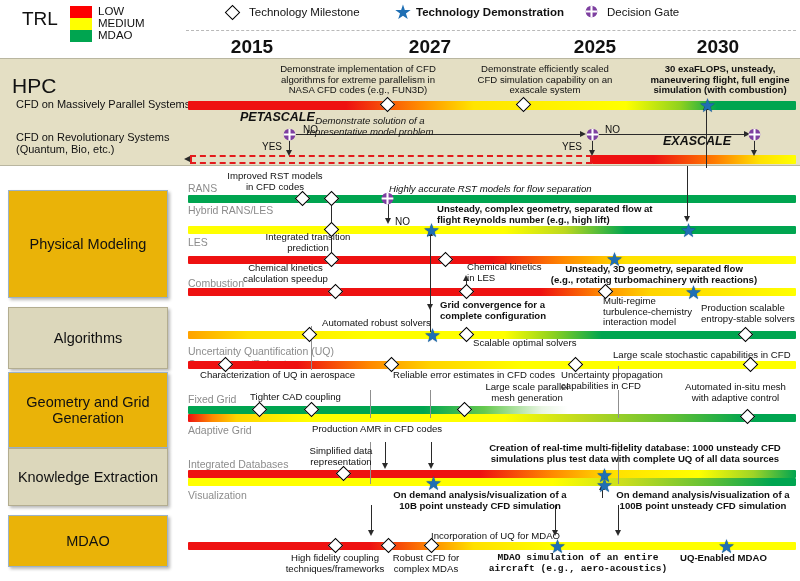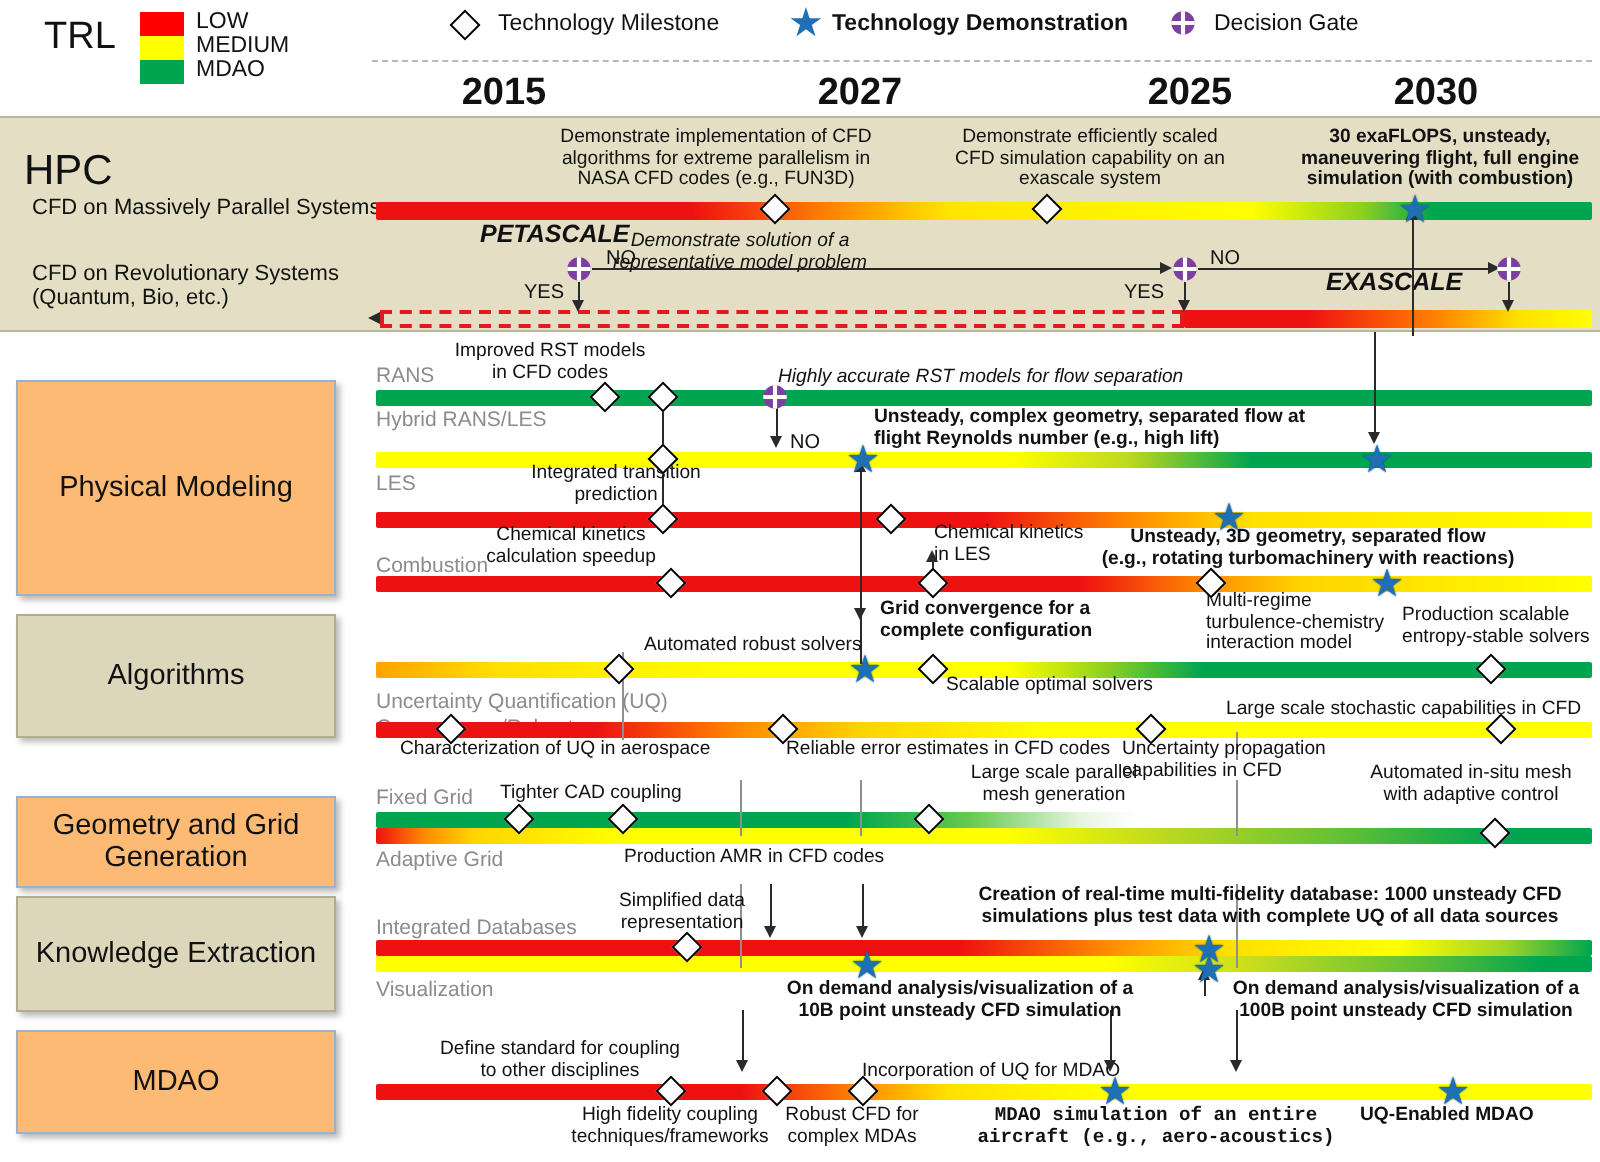--- a/index.html
+++ b/index.html
@@ -27,21 +27,21 @@
   .hdr-rule{ position:absolute; left:186px; top:30px; width:610px; border-top:1.6px dashed #b9b9b9;}
   .year{ position:absolute; top:36px; font-size:19px; font-weight:bold; color:#111; transform:translateX(-50%);}
 
   
   .band{ position:absolute; left:0; width:800px; }
   .band-hpc{ background:#e4dfc4; border-top:1px solid #b9b6a0; border-bottom:1px solid #b9b6a0;}
 
   .cat-box{ position:absolute; left:8px; width:160px; display:flex; align-items:center;
      justify-content:center; text-align:center; font-size:14.5px; color:#111;
      box-shadow:2px 2px 3px rgba(0,0,0,.28); padding:4px;}
-  .cat-blue{ background:#fdba74; border:1px solid #9bb2c9; }
+  .cat-blue{ background:#eab308; border:1px solid #9bb2c9; }
   .cat-tan { background:#dcd7bb; border:1px solid #b3ad90; }
 
   
   .bar{ position:absolute; height:8px; border-radius:1px; }
   .bar.thick{ height:9px; }
   .bar-dashed{ position:absolute; height:9px; border:2.5px dashed #e31a1c; background:transparent;}
 
   .rowlabel{ position:absolute; font-size:10.5px; color:#8c8c8c; white-space:nowrap; }
   .rowlabel.dark{ color:#555; }
 
@@ -255,21 +255,21 @@
 capabilities in CFD</div>
   <div class="ann" style="left:613px;top:350px;">Large scale stochastic capabilities in CFD</div>
   <div class="dia" style="left:220px;top:359px;"></div>
   <div class="dia" style="left:386px;top:359px;"></div>
   <div class="dia" style="left:570px;top:359px;"></div>
   <div class="dia" style="left:745px;top:359px;"></div>
 
   <div class="tick" style="left:311px;top:326px;height:44px;"></div>
   <div class="tick" style="left:618px;top:366px;height:14px;"></div>
 
-  <div class="cat-box cat-blue" style="top:398px;height:46px;">
+  <div class="cat-box cat-blue" style="top:372px;height:76px;">
       <span>Geometry and Grid Generation</span>
     </div>
 
   <div class="rowlabel" style="left:188px;top:393px;">Fixed Grid</div>
   <div class="bar" style="left:188px;top:406px;width:380px;background:linear-gradient(90deg,#00a550 0%,#00a550 62%,#66c94f 78%,#e8f5e2 93%,#ffffff 100%);"></div>
   <div class="bar" style="left:188px;top:414px;width:608px;background:linear-gradient(90deg,#ee1111 0%,#ff8a00 4%,#ffd400 8%,#ffff00 20%,#ffff00 52%,#bcd820 65%,#5fbf36 80%,#00a550 92%,#00a550 100%);"></div>
   <div class="ann" style="left:250px;top:392px;">Tighter CAD coupling</div>
   <div class="ann c" style="left:462px;top:382px;width:130px;">Large scale parallel
 mesh generation</div>
   <div class="ann c" style="left:673px;top:382px;width:125px;">Automated in-situ mesh
@@ -313,22 +313,20 @@
   <div class="tick" style="left:618px;top:442px;height:42px;"></div>
   <div class="tick" style="left:370px;top:442px;height:42px;"></div>
   <div class="vline" style="left:602px;top:486px;height:12px;"></div>
   <div class="arrow-up" style="left:599px;top:484px;"></div>
 
   <div class="cat-box cat-blue" style="top:515px;height:52px;">
       <span>MDAO</span>
     </div>
 
   <div class="bar" style="left:188px;top:542px;width:608px;background:linear-gradient(90deg,#ee1111 0%,#ee1111 30%,#ff8a00 40%,#ffe000 47%,#ffff00 60%,#ffff00 100%);"></div>
-  <div class="ann c" style="left:200px;top:520px;width:160px;">Define standard for coupling
-to other disciplines</div>
   <div class="ann c" style="left:260px;top:553px;width:150px;">High fidelity coupling
 techniques/frameworks</div>
   <div class="ann c" style="left:381px;top:553px;width:90px;">Robust CFD for
 complex MDAs</div>
   <div class="ann" style="left:431px;top:531px;">Incorporation of UQ for MDAO</div>
   <div class="ann c b" style="left:478px;top:553px;width:200px;font-family:Liberation Mono, monospace;">MDAO simulation of an entire
 aircraft (e.g., aero-acoustics)</div>
   <div class="ann b" style="left:680px;top:553px;">UQ-Enabled MDAO</div>
   <div class="dia" style="left:330px;top:540px;"></div>
   <div class="dia" style="left:383px;top:540px;"></div>

